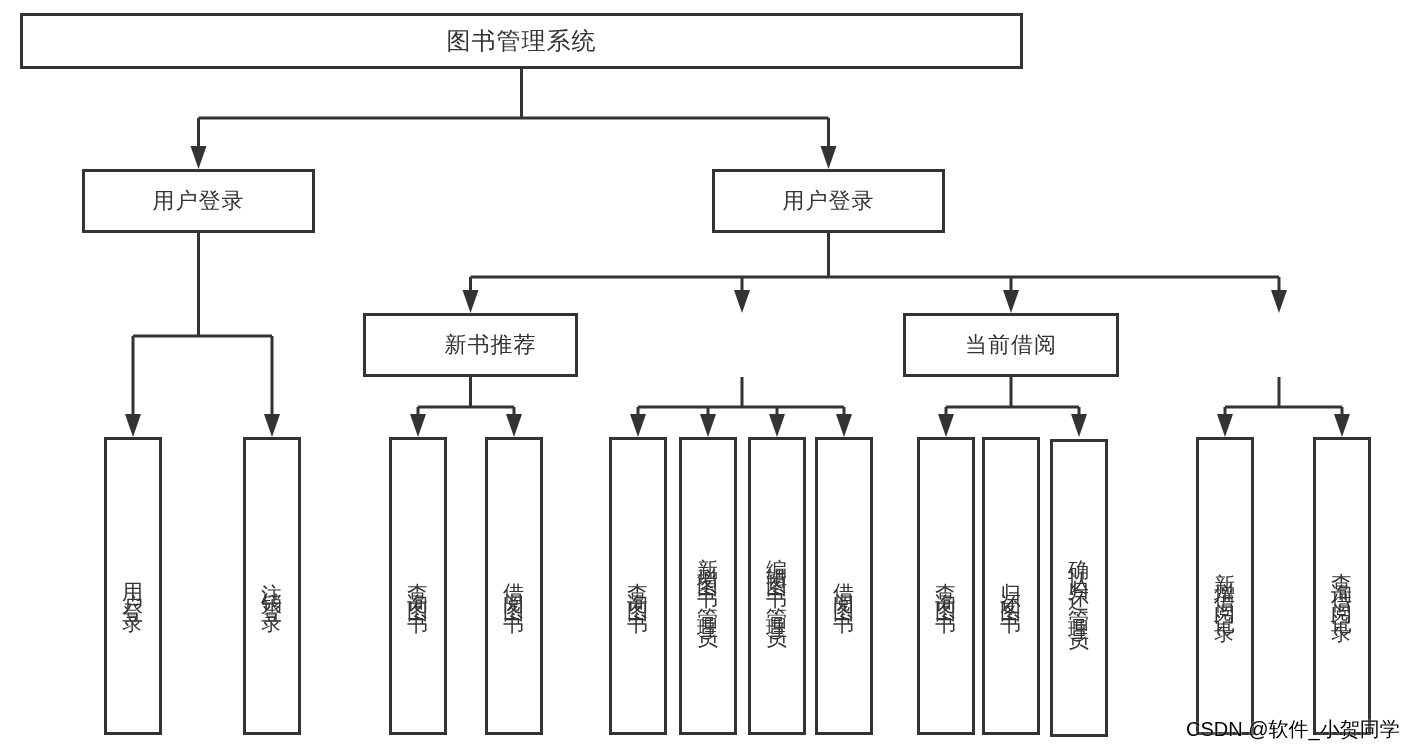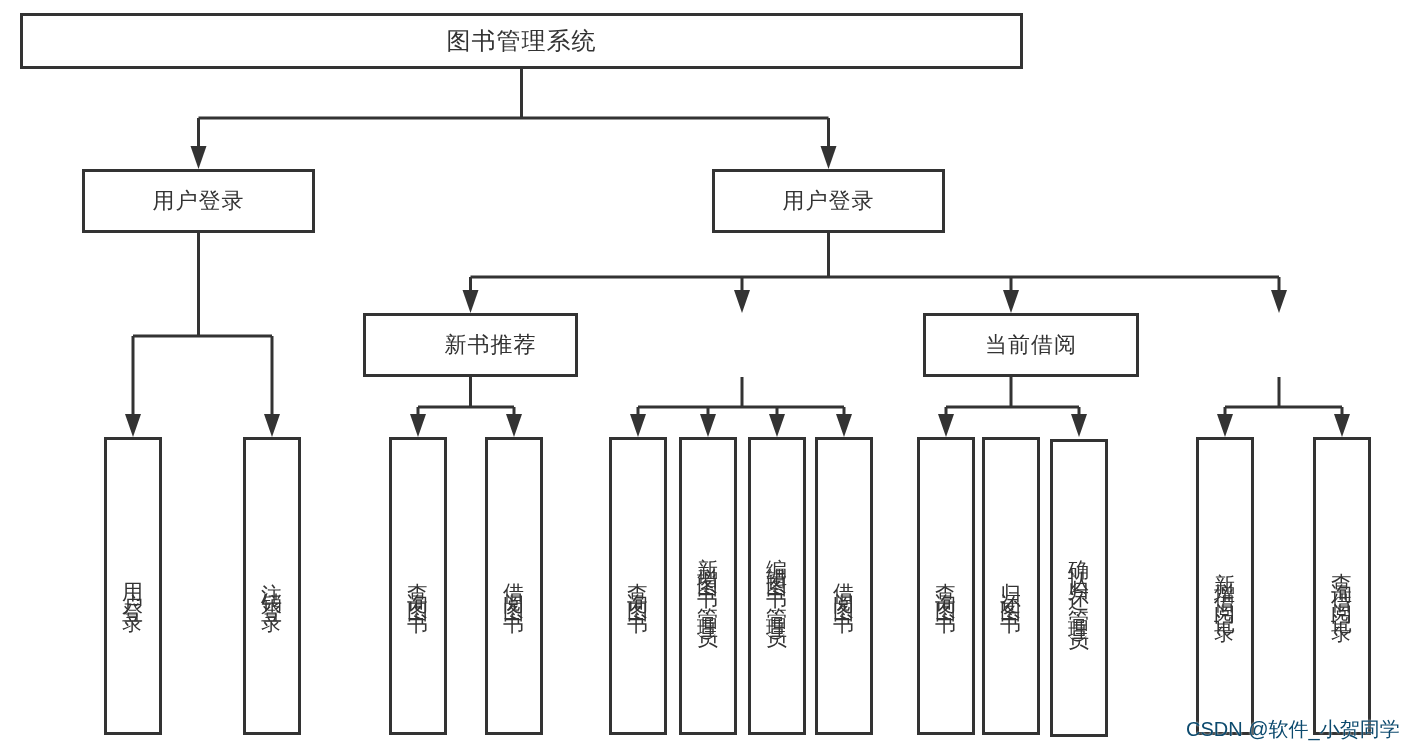--- a/index.html
+++ b/index.html
@@ -44,21 +44,21 @@
     text-orientation: mixed;
     font-size: 21px;
     letter-spacing: 10px;
     line-height: 1;
   }
   .watermark {
     position: absolute;
     left: 1186px;
     top: 716px;
     font-size: 20px;
-    color: #0c4a6e;
+    color: #000000;
     text-shadow: 0 0 2px #ffffff;
     white-space: nowrap;
     z-index: 5;
   }
 </style>
 </head>
 <body>
 
 <div id="canvas">
 
@@ -140,21 +140,21 @@
   <div class="node hbox" style="left:82px; top:169px; width:233px; height:64px;">
     <span>用户登录</span>
   </div>
   <div class="node hbox" style="left:712px; top:169px; width:233px; height:64px;">
     <span>用户登录</span>
   </div>
 
   <div class="node hbox" style="left:363px; top:313px; width:215px; height:64px;padding-left:40px;">
     <span>新书推荐</span>
   </div>
-  <div class="node hbox" style="left:903px; top:313px; width:216px; height:64px;margin-left:20px;">
+  <div class="node hbox" style="left:903px; top:313px; width:216px; height:64px;">
     <span>当前借阅</span>
   </div>
 
   <div class="node vbox" style="left:104px; top:437px; width:58px; height:298px;">
     <span class="vtext">用户登录</span>
   </div>
   <div class="node vbox" style="left:243px; top:437px; width:58px; height:298px;">
     <span class="vtext">注销登录</span>
   </div>
 

